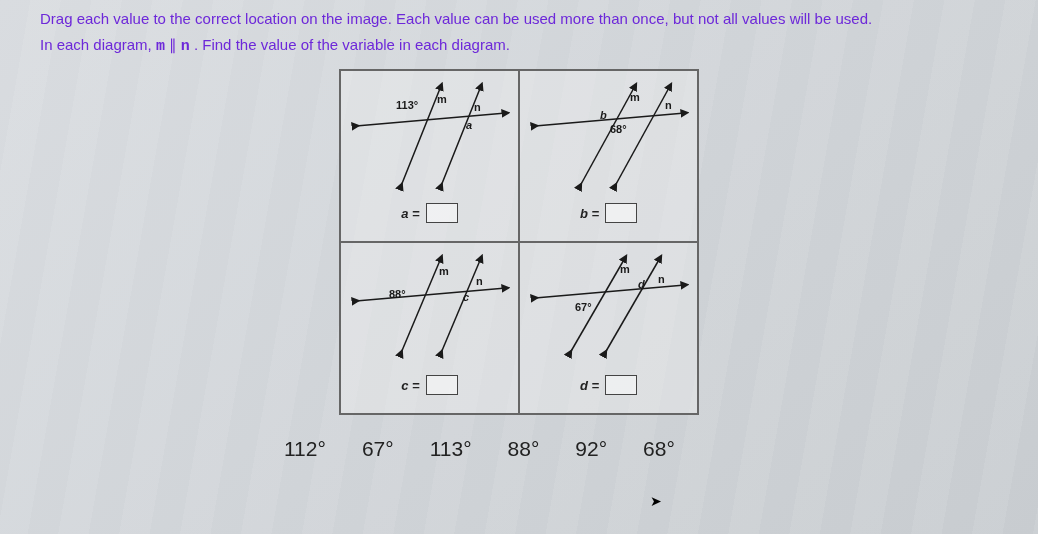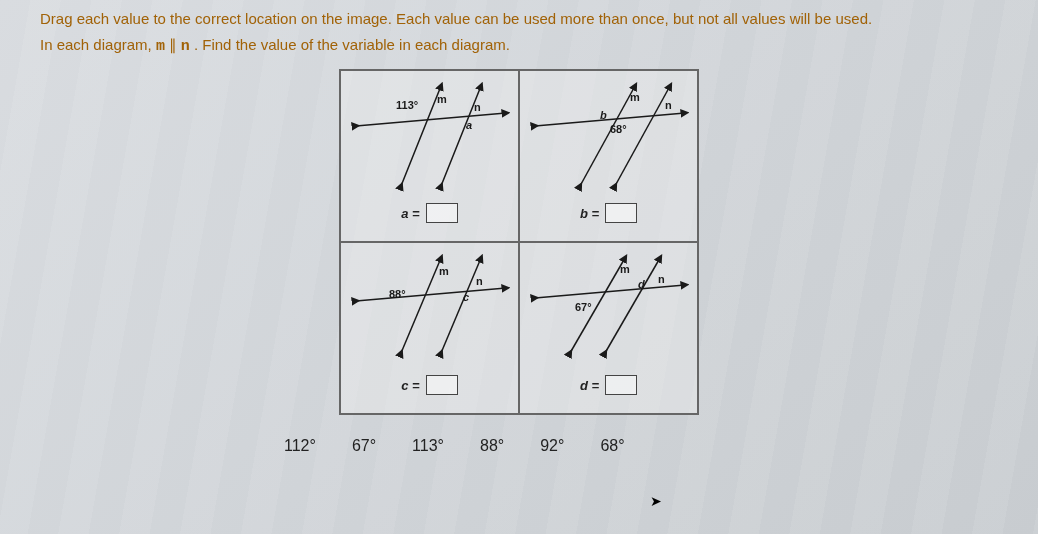--- a/index.html
+++ b/index.html
@@ -12,21 +12,21 @@
       position: relative;
       overflow: hidden;
     }
     body::before {
       content: '';
       position: absolute;
       inset: 0;
       background: repeating-linear-gradient(100deg, transparent 0px, transparent 30px, rgba(255,255,255,0.08) 30px, rgba(255,255,255,0.08) 60px);
       pointer-events: none;
     }
-    .instructions { font-size: 15px; color: #a16207; margin-bottom: 14px; position: relative; }
+    .instructions { font-size: 15px; color: #6d28d9; margin-bottom: 14px; position: relative; }
     .instructions .line2 { margin-top: 9px; }
     .serif { font-family: "Courier New", monospace; font-weight: bold; }
     .grid-container {
       width: 360px;
       margin: 8px auto 0;
       border: 1px solid #666;
       background: rgba(240,240,240,0.4);
       display: grid;
       grid-template-columns: 1fr 1fr;
       grid-template-rows: 1fr 1fr;
@@ -59,21 +59,21 @@
       border: 1.5px solid #444;
       background: rgba(255,255,255,0.5);
     }
     .choices {
       display: flex;
       gap: 28px;
       margin: 20px 0 0 240px;
       position: relative;
     }
     .choice {
-      font-size: 16px;
+      font-size: 21px;
       color: #222;
       padding: 2px 4px;
       cursor: grab;
     }
     svg { position: absolute; top: 0; left: 0; }
     .line { stroke: #1a1a1a; stroke-width: 1.5; }
     .arrow { fill: #1a1a1a; }
     .lbl { font-size: 11px; font-weight: bold; fill: #1a1a1a; font-family: Arial; }
     .lbli { font-style: italic; }
     .cursor { position: absolute; left: 650px; top: 493px; font-size: 14px; color: #000; pointer-events:none;}

